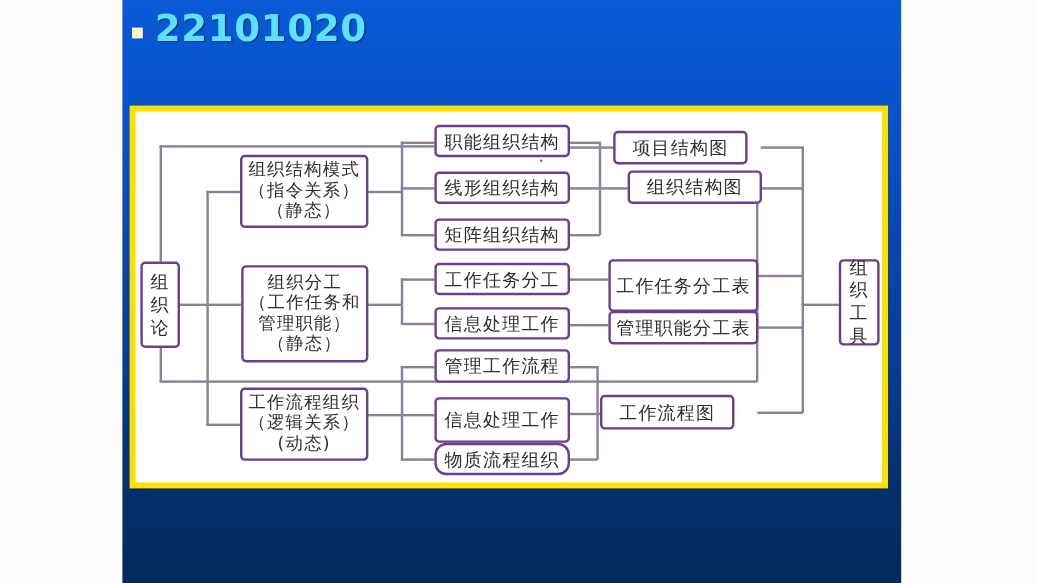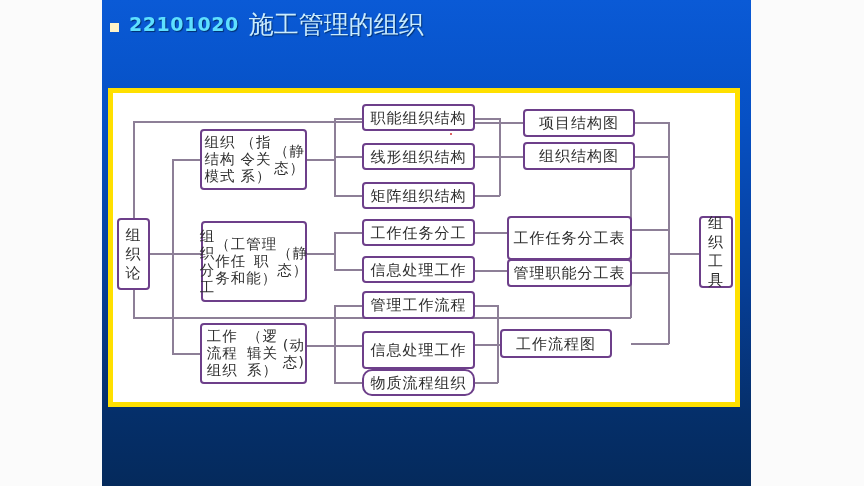--- a/index.html
+++ b/index.html
@@ -2,45 +2,44 @@
 <html><head>
 <meta charset="utf-8">
 <style>
   html, body { margin:0; padding:0; }
   body { width:864px; height:486px; background:#fbfbfb; position:relative; overflow:hidden;
          font-family:"DejaVu Sans","Liberation Sans",sans-serif; }
   .slide { position:absolute; left:102px; top:0; width:649px; height:486px;
            background:linear-gradient(to bottom,#0a5ad6 0%,#0650c4 25%,#063d95 60%,#052f6a 85%,#052a5c 100%); }
   .title-row { position:absolute; left:110px; top:6px; height:36px; display:flex; align-items:center; }
   .bullet { width:9px; height:9px; background:#fff3c8; margin-right:10px; margin-top:6px; }
-  .title-num { color:#5ee0ff; font-weight:bold; font-size:19px; text-shadow:1px 1px 1px #02306e;
+  .title-num { color:#5ee0ff; font-weight:bold; font-size:31px; text-shadow:1px 1px 1px #02306e;
                font-family:"DejaVu Sans","Liberation Sans",sans-serif; letter-spacing:0.5px; }
   .title-text { color:#c9ecff; font-size:25px; margin-left:10px; text-shadow:1px 1px 1px #02306e; }
   .frame { position:absolute; left:108px; top:88px; width:632px; height:319px; box-sizing:border-box;
            background:#ffe000; padding:5px; }
   .frame-inner { width:100%; height:100%; background:#ffffff; }
   .ln { position:absolute; background:#8d7f97; }
   .h { height:1.5px; }
   .v { width:1.5px; }
   .box { position:absolute; box-sizing:border-box; border:2.5px solid #6d3f8a; border-radius:4px;
          background:#ffffff; color:#2f2f2f; font-size:15px; display:flex; align-items:center;
          justify-content:center; text-align:center; line-height:18px; letter-spacing:1px; }
-  .box.multi { flex-direction:row; font-size:14.5px; line-height:17px; }
+  .box.multi { flex-direction:column; font-size:14.5px; line-height:17px; }
   .box.vert { flex-direction:column; font-size:15px; line-height:19px; }
   .dot { position:absolute; left:450px; top:133px; width:2px; height:2px; background:#d23030; border-radius:1px; }
 </style>
 </head>
 <body>
 
 <div class="slide"></div>
 
 <div class="title-row">
   <div class="bullet"></div>
   <span class="title-num">22101020</span>
-  <span class="title-text">施工管理的组织</span>
 </div>
 
 <div class="frame">
   <div class="frame-inner"></div>
 </div>
 
 <div>
 
   <div class="ln v" style="left:133px; top:121px; height:97px;"></div>
   <div class="ln v" style="left:133px; top:289px; height:29px;"></div>
@@ -119,21 +118,21 @@
 
 <div class="box" style="left:362px; top:104px; width:113px; height:27px;">职能组织结构</div>
 <div class="box" style="left:362px; top:143px; width:113px; height:27px;">线形组织结构</div>
 <div class="box" style="left:362px; top:182px; width:113px; height:27px;">矩阵组织结构</div>
 <div class="box" style="left:362px; top:219px; width:113px; height:27px;">工作任务分工</div>
 <div class="box" style="left:362px; top:256px; width:113px; height:27px;">信息处理工作</div>
 <div class="box" style="left:362px; top:291px; width:113px; height:28px;">管理工作流程</div>
 <div class="box" style="left:362px; top:331px; width:113px; height:38px;">信息处理工作</div>
 <div class="box" style="left:362px; top:369px; width:113px; height:27px;border-radius:10px;">物质流程组织</div>
 
-<div class="box" style="left:523px; top:109px; width:112px; height:28px;">项目结构图</div>
+<div class="box" style="left:511px; top:109px; width:112px; height:28px;">项目结构图</div>
 <div class="box" style="left:523px; top:142px; width:112px; height:28px;">组织结构图</div>
 <div class="box" style="left:507px; top:216px; width:125px; height:44px;">工作任务分工表</div>
 <div class="box" style="left:507px; top:259px; width:125px; height:28px;text-align:center;">管理职能分工表</div>
 <div class="box" style="left:500px; top:329px; width:112px; height:29px;">工作流程图</div>
 
 <div class="box vert" style="left:699px; top:216px; width:34px; height:72px;">
   <span>组</span>
   <span>织</span>
   <span>工</span>
   <span>具</span>

